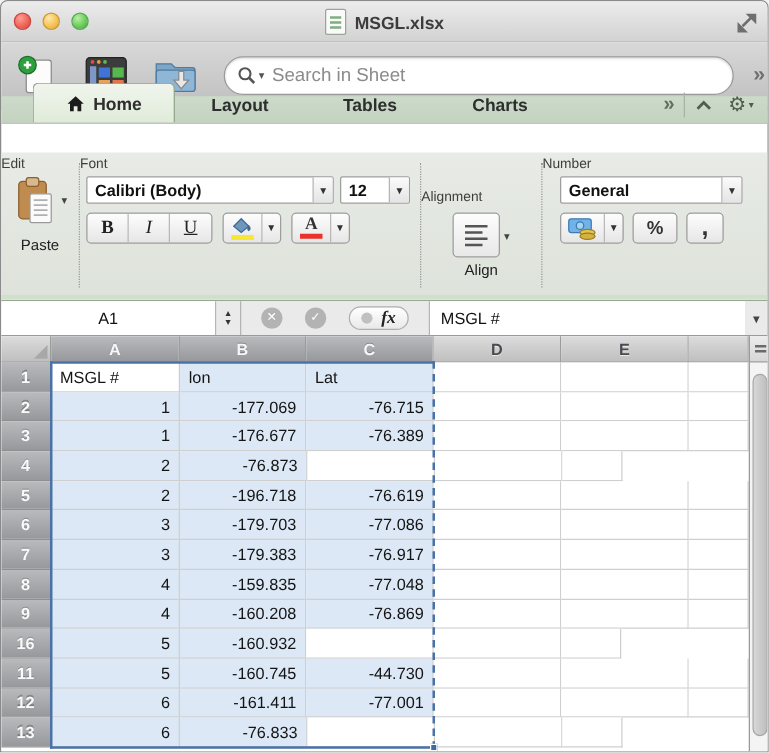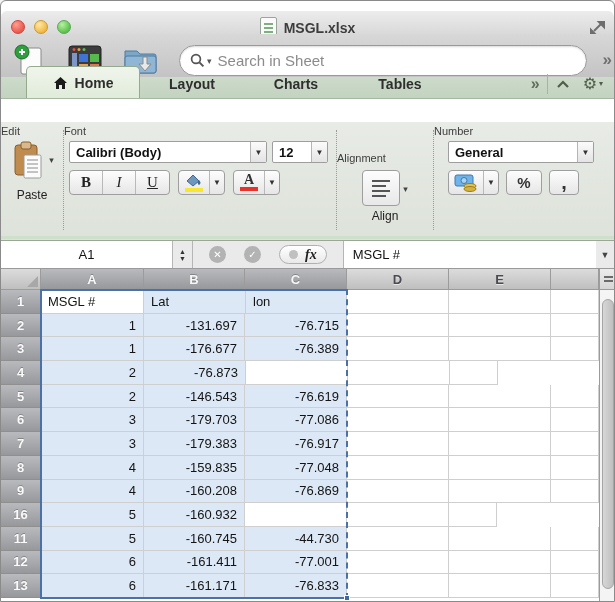--- a/index.html
+++ b/index.html
@@ -7,21 +7,21 @@
   body { font-family:"Liberation Sans","DejaVu Sans",sans-serif; }
   #window {
     position:relative; width:615px; height:602px; overflow:hidden;
     background:#fff; border:1px solid #8a8a8a; border-radius:6px 6px 0 0;
   }
 
   
   #titlebar {
     position:absolute; left:0; top:0; width:100%; height:33px;
     background:linear-gradient(#ececec,#d2d2d2);
-    border-bottom:1px solid #9a9a9a; border-radius:6px 6px 0 0;margin-top:10px;
+    border-bottom:1px solid #9a9a9a; border-radius:6px 6px 0 0;
   }
   .lights { position:absolute; left:10px; top:9px; display:flex; gap:9px; }
   .light { width:14px; height:14px; border-radius:50%; }
   .light.red   { background:radial-gradient(circle at 35% 30%, #ff9d92, #ec6254 60%, #d2483c); border:1px solid #c44; }
   .light.yellow{ background:radial-gradient(circle at 35% 30%, #ffe9a8, #f5bf50 60%, #dfa136); border:1px solid #c93; }
   .light.green { background:radial-gradient(circle at 35% 30%, #b7f0a4, #68c956 60%, #4aa83a); border:1px solid #5a5; }
   .title-center {
     position:absolute; left:0; right:0; top:0; height:33px;
     display:flex; align-items:center; justify-content:center; gap:7px;
   }
@@ -273,24 +273,24 @@
     <div class="tab active" style="width:114px">
       <svg width="15" height="14" viewBox="0 0 15 14">
         <path d="M7.5 1 L14 7 H12 V13 H9 V9 H6 V13 H3 V7 H1 Z" fill="#1b1b1b"></path>
       </svg>
       <span>Home</span>
     </div>
     <div class="tab" style="width:104px">
         <span>Layout</span>
       </div>
     <div class="tab" style="width:104px">
+        <span>Tables</span>
+      </div>
+    <div class="tab" style="width:104px">
         <span>Charts</span>
-      </div>
-    <div class="tab" style="width:104px">
-        <span>Tables</span>
       </div>
     <div class="tab-spacer"></div>
     <div class="tab-ctrl chev2">»</div>
     <div class="tab-divider"></div>
     <div class="tab-ctrl">
       <svg width="12" height="8" viewBox="0 0 12 8">
           <polyline points="1,7 6,2 11,7" fill="none" stroke="#4f5f4b" stroke-width="2.2"></polyline>
         </svg>
     </div>
     <div class="tab-ctrl">
@@ -432,30 +432,30 @@
         <div class="hdr-cell selhdr" style="width: 101px;">B</div>
         <div class="hdr-cell selhdr" style="width: 102px;">C</div>
         <div class="hdr-cell" style="width: 102px;">D</div>
         <div class="hdr-cell" style="width: 102px;">E</div>
         <div class="hdr-cell" style="width: 48px;"></div>
       </div>
     <div id="rows-container">
         <div class="grid-row">
           <div class="rowhdr">1</div>
           <div class="cell active" style="width: 103px;">MSGL #</div>
+          <div class="cell sel" style="width: 101px;">lon</div>
           <div class="cell sel" style="width: 102px;">Lat</div>
-          <div class="cell sel" style="width: 101px;">lon</div>
           <div class="cell" style="width: 102px;"></div>
           <div class="cell" style="width: 102px;"></div>
           <div class="cell" style="width: 48px;"></div>
         </div>
         <div class="grid-row">
           <div class="rowhdr">2</div>
           <div class="cell sel num" style="width: 103px;">1</div>
-          <div class="cell sel num" style="width: 101px;">-131.697</div>
+          <div class="cell sel num" style="width: 101px;">-177.069</div>
           <div class="cell sel num" style="width: 102px;">-76.715</div>
           <div class="cell" style="width: 102px;"></div>
           <div class="cell" style="width: 102px;"></div>
           <div class="cell" style="width: 48px;"></div>
         </div>
         <div class="grid-row">
           <div class="rowhdr">3</div>
           <div class="cell sel num" style="width: 103px;">1</div>
           <div class="cell sel num" style="width: 101px;">-176.677</div>
           <div class="cell sel num" style="width: 102px;">-76.389</div>
@@ -467,21 +467,21 @@
           <div class="rowhdr">4</div>
           <div class="cell sel num" style="width: 103px;">2</div>
           <div class="cell sel num" style="width: 102px;">-76.873</div>
           <div class="cell" style="width: 102px;"></div>
           <div class="cell" style="width: 102px;"></div>
           <div class="cell" style="width: 48px;"></div>
         </div>
         <div class="grid-row">
           <div class="rowhdr">5</div>
           <div class="cell sel num" style="width: 103px;">2</div>
-          <div class="cell sel num" style="width: 101px;">-146.543</div>
+          <div class="cell sel num" style="width: 101px;">-196.718</div>
           <div class="cell sel num" style="width: 102px;">-76.619</div>
           <div class="cell" style="width: 102px;"></div>
           <div class="cell" style="width: 102px;"></div>
           <div class="cell" style="width: 48px;"></div>
         </div>
         <div class="grid-row">
           <div class="rowhdr">6</div>
           <div class="cell sel num" style="width: 103px;">3</div>
           <div class="cell sel num" style="width: 101px;">-179.703</div>
           <div class="cell sel num" style="width: 102px;">-77.086</div>
@@ -538,21 +538,20 @@
           <div class="cell sel num" style="width: 103px;">6</div>
           <div class="cell sel num" style="width: 101px;">-161.411</div>
           <div class="cell sel num" style="width: 102px;">-77.001</div>
           <div class="cell" style="width: 102px;"></div>
           <div class="cell" style="width: 102px;"></div>
           <div class="cell" style="width: 48px;"></div>
         </div>
         <div class="grid-row">
           <div class="rowhdr">13</div>
           <div class="cell sel num" style="width: 103px;">6</div>
-          <div class="cell sel num" style="width: 101px;">-161.171</div>
           <div class="cell sel num" style="width: 102px;">-76.833</div>
           <div class="cell" style="width: 102px;"></div>
           <div class="cell" style="width: 102px;"></div>
           <div class="cell" style="width: 48px;"></div>
         </div>
       </div>
     <div id="selection-outline">
       <div id="fill-handle"></div>
     </div>
   </div>

